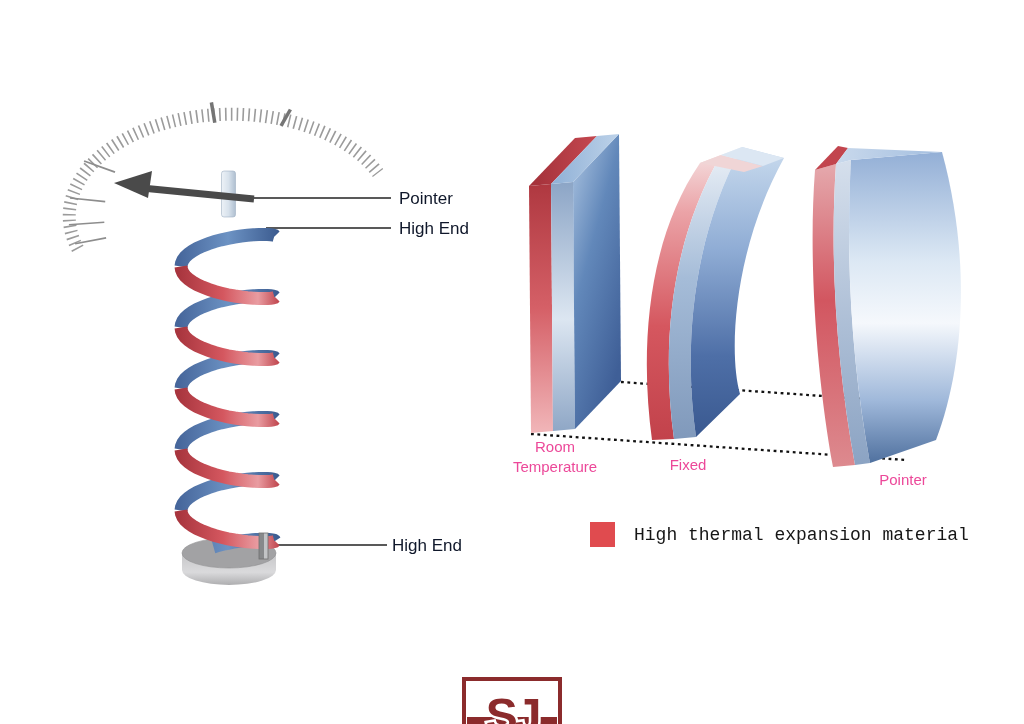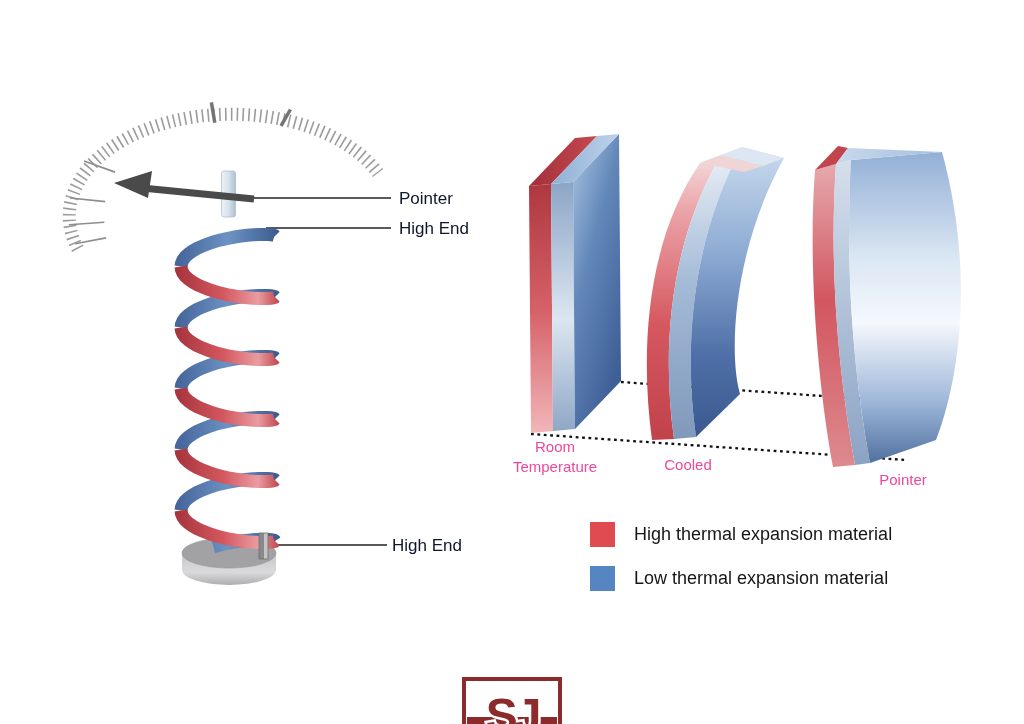--- a/index.html
+++ b/index.html
@@ -1,21 +1,21 @@
 <!DOCTYPE html>
 <html><head>
 <meta charset="utf-8">
 <style>
   html,body{margin:0;padding:0;background:#ffffff;}
   body{width:1024px;height:724px;overflow:hidden;font-family:"Liberation Sans",sans-serif;}
   #stage{position:relative;width:1024px;height:724px;background:#fff;}
   #scene{position:absolute;left:0;top:0;}
   .lbl{position:absolute;font-size:17px;color:#0f172a;white-space:nowrap;}
   .state-lbl{position:absolute;font-size:15px;color:#ec4899;text-align:center;line-height:1.3;}
-  .legend-row{position:absolute;display:flex;align-items:center;gap:19px;}
+  .legend-row{position:absolute;display:flex;align-items:center;gap:19px;font-family:Liberation Mono, monospace;}
   .swatch{width:25px;height:25px;flex:none;}
   .legend-label{font-size:18px;color:#161616;white-space:nowrap;}
   #logo{position:absolute;left:462px;top:639px;width:100px;height:70px;border:4px solid #3b82f6;background:#fff;box-sizing:border-box;margin-top:38px;}
   #logo .bar{position:absolute;left:1px;right:1px;top:36px;height:20px;background:#8B2B2C;}
   #logo svg{position:absolute;left:0;top:0;}
 </style>
 </head>
 <body>
 
 <div id="stage">
@@ -187,30 +187,26 @@
       <path d="M836,164 L848,148 L942,152 L851,160 Z" fill="url(#gCoolTop)"></path>
     </g>
   </g>
 </svg>
 
 <div class="lbl" style="left:399px;top:189px">Pointer</div>
 <div class="lbl" style="left:399px;top:219px">High End</div>
 <div class="lbl" style="left:392px;top:536px">High End</div>
 
 <div class="state-lbl" style="left:492px;top:437px;width:126px">Room Temperature</div>
-<div class="state-lbl" style="left:648px;top:455px;width:80px">Cooled</div>
+<div class="state-lbl" style="left:648px;top:455px;width:80px">Fixed</div>
 <div class="state-lbl" style="left:858px;top:470px;width:90px">Pointer</div>
 
 <div class="legend-row" style="left:590px;top:522px">
   <div class="swatch" style="background: rgb(224, 75, 79);"></div>
   <div class="legend-label">High thermal expansion material</div>
-</div>
-<div class="legend-row" style="left:590px;top:566px">
-  <div class="swatch" style="background: rgb(85, 134, 193);"></div>
-  <div class="legend-label">Low thermal expansion material</div>
 </div>
 
 <div id="logo" style="border-color: rgb(139, 43, 44);">
   <div class="bar" style="background: rgb(139, 43, 44);"></div>
   <svg width="92" height="62" viewBox="0 0 92 62">
     <text x="46" y="51" text-anchor="middle" font-family="Liberation Sans, sans-serif" font-size="48" font-weight="bold" letter-spacing="-3" stroke="#ffffff" stroke-width="5" paint-order="stroke" fill="#8B2B2C">SJ</text>
   </svg>
 </div>
 
 </div>

